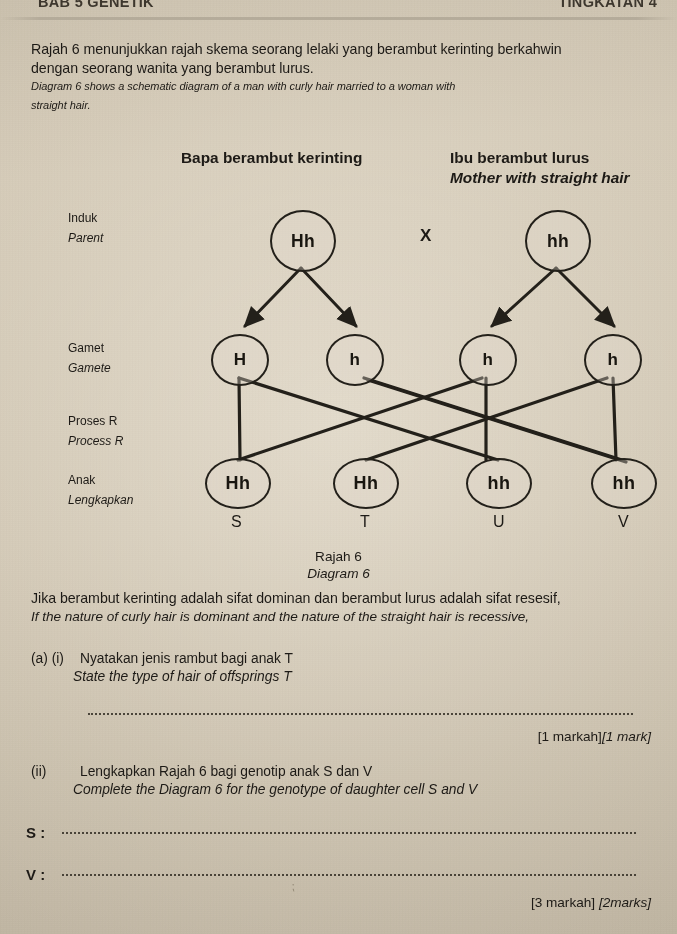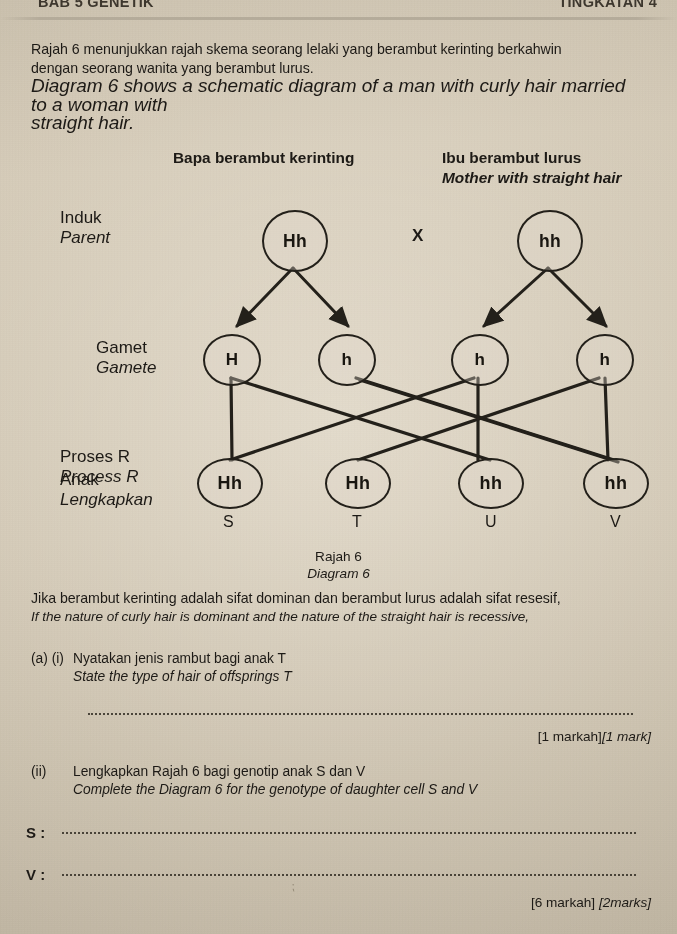--- a/index.html
+++ b/index.html
@@ -80,51 +80,51 @@
     font-weight: bold;
     letter-spacing: .05px;
     margin-bottom: 2px;
   }
   .ms {
     font-size: 14.2px;
     line-height: 18.6px;
     letter-spacing: -.05px;
   }
   .en {
-    font-size: 19px;
+    font-size: 11px;
     line-height: 18.6px;
     font-style: italic;
     letter-spacing: -.05px;
   }
 
   
   .diagram {
     position: absolute;
     top: 140px;
-    left: 8px;
+    left: 16px;
     width: 608px;
     height: 420px;
   }
   .parent-head {
     position: absolute;
     font-weight: bold;
     font-size: 15.4px;
     line-height: 20px;
     white-space: nowrap;
   }
   .parent-head .en2 {
     font-style: italic;
     display: block;
   }
   .ph-father { left: 165px; top: 8px; }
   .ph-mother { left: 434px; top: 8px; }
 
   .stage {
     position: absolute;
-    font-size: 17px;
+    font-size: 12px;
     line-height: 20px;
     white-space: nowrap;
   }
   .stage .en2 { font-style: italic; display: block; }
 
   .cross-sym {
     position: absolute;
     font-size: 17px;
     font-weight: bold;
     left: 404px;
@@ -193,21 +193,21 @@
   .qrow {
     display: flex;
     font-size: 13.8px;
     line-height: 18px;
   }
   .qlabel {
     width: 42px;
     flex: 0 0 42px;
     font-size: 13.8px;
   }
-  .qtext-ms { font-size: 13.8px; }
+  .qtext-ms { font-size: 13.8px; margin-left: 7px; }
   .qtext-en { font-size: 13.8px; font-style: italic; }
   .indent { padding-left: 42px; }
 
   .dotline {
     border-bottom: 2px dotted #2e2920;
     height: 0;
     opacity: .82;
   }
   .ans-a {
     position: absolute;
@@ -277,25 +277,25 @@
     </div>
     <div class="parent-head ph-mother">
       <span>Ibu berambut lurus</span>
       <span class="en2">Mother with straight hair</span>
     </div>
 
     <div class="stage" style="left:52px; top:68px;">
       <span>Induk</span>
       <span class="en2">Parent</span>
     </div>
-    <div class="stage" style="left:52px; top:198px;margin-left:36px;">
+    <div class="stage" style="left:52px; top:198px;">
       <span>Gamet</span>
       <span class="en2">Gamete</span>
     </div>
-    <div class="stage" style="left:52px; top:271px;margin-top:36px;">
+    <div class="stage" style="left:52px; top:271px;">
       <span>Proses R</span>
       <span class="en2">Process R</span>
     </div>
     <div class="stage" style="left:52px; top:330px;">
       <span>Anak</span>
       <span class="en2">Lengkapkan</span>
     </div>
 
     <svg class="links" viewBox="0 0 677 420">
       <defs>
@@ -412,16 +412,16 @@
     <span class="dotline"></span>
   </div>
   <div class="ansrow ans-v">
     <span class="tag">V :</span>
     <span class="dotline"></span>
   </div>
 
   <div class="smudge" style="left:292px; top:878px;">⁏</div>
 
   <div class="marks marks-b">
-    <span class="roman">[6 markah]</span> <span>[2marks]</span>
+    <span class="roman">[3 markah]</span> <span>[2marks]</span>
   </div>
 
 </div>
 
 </body></html>

